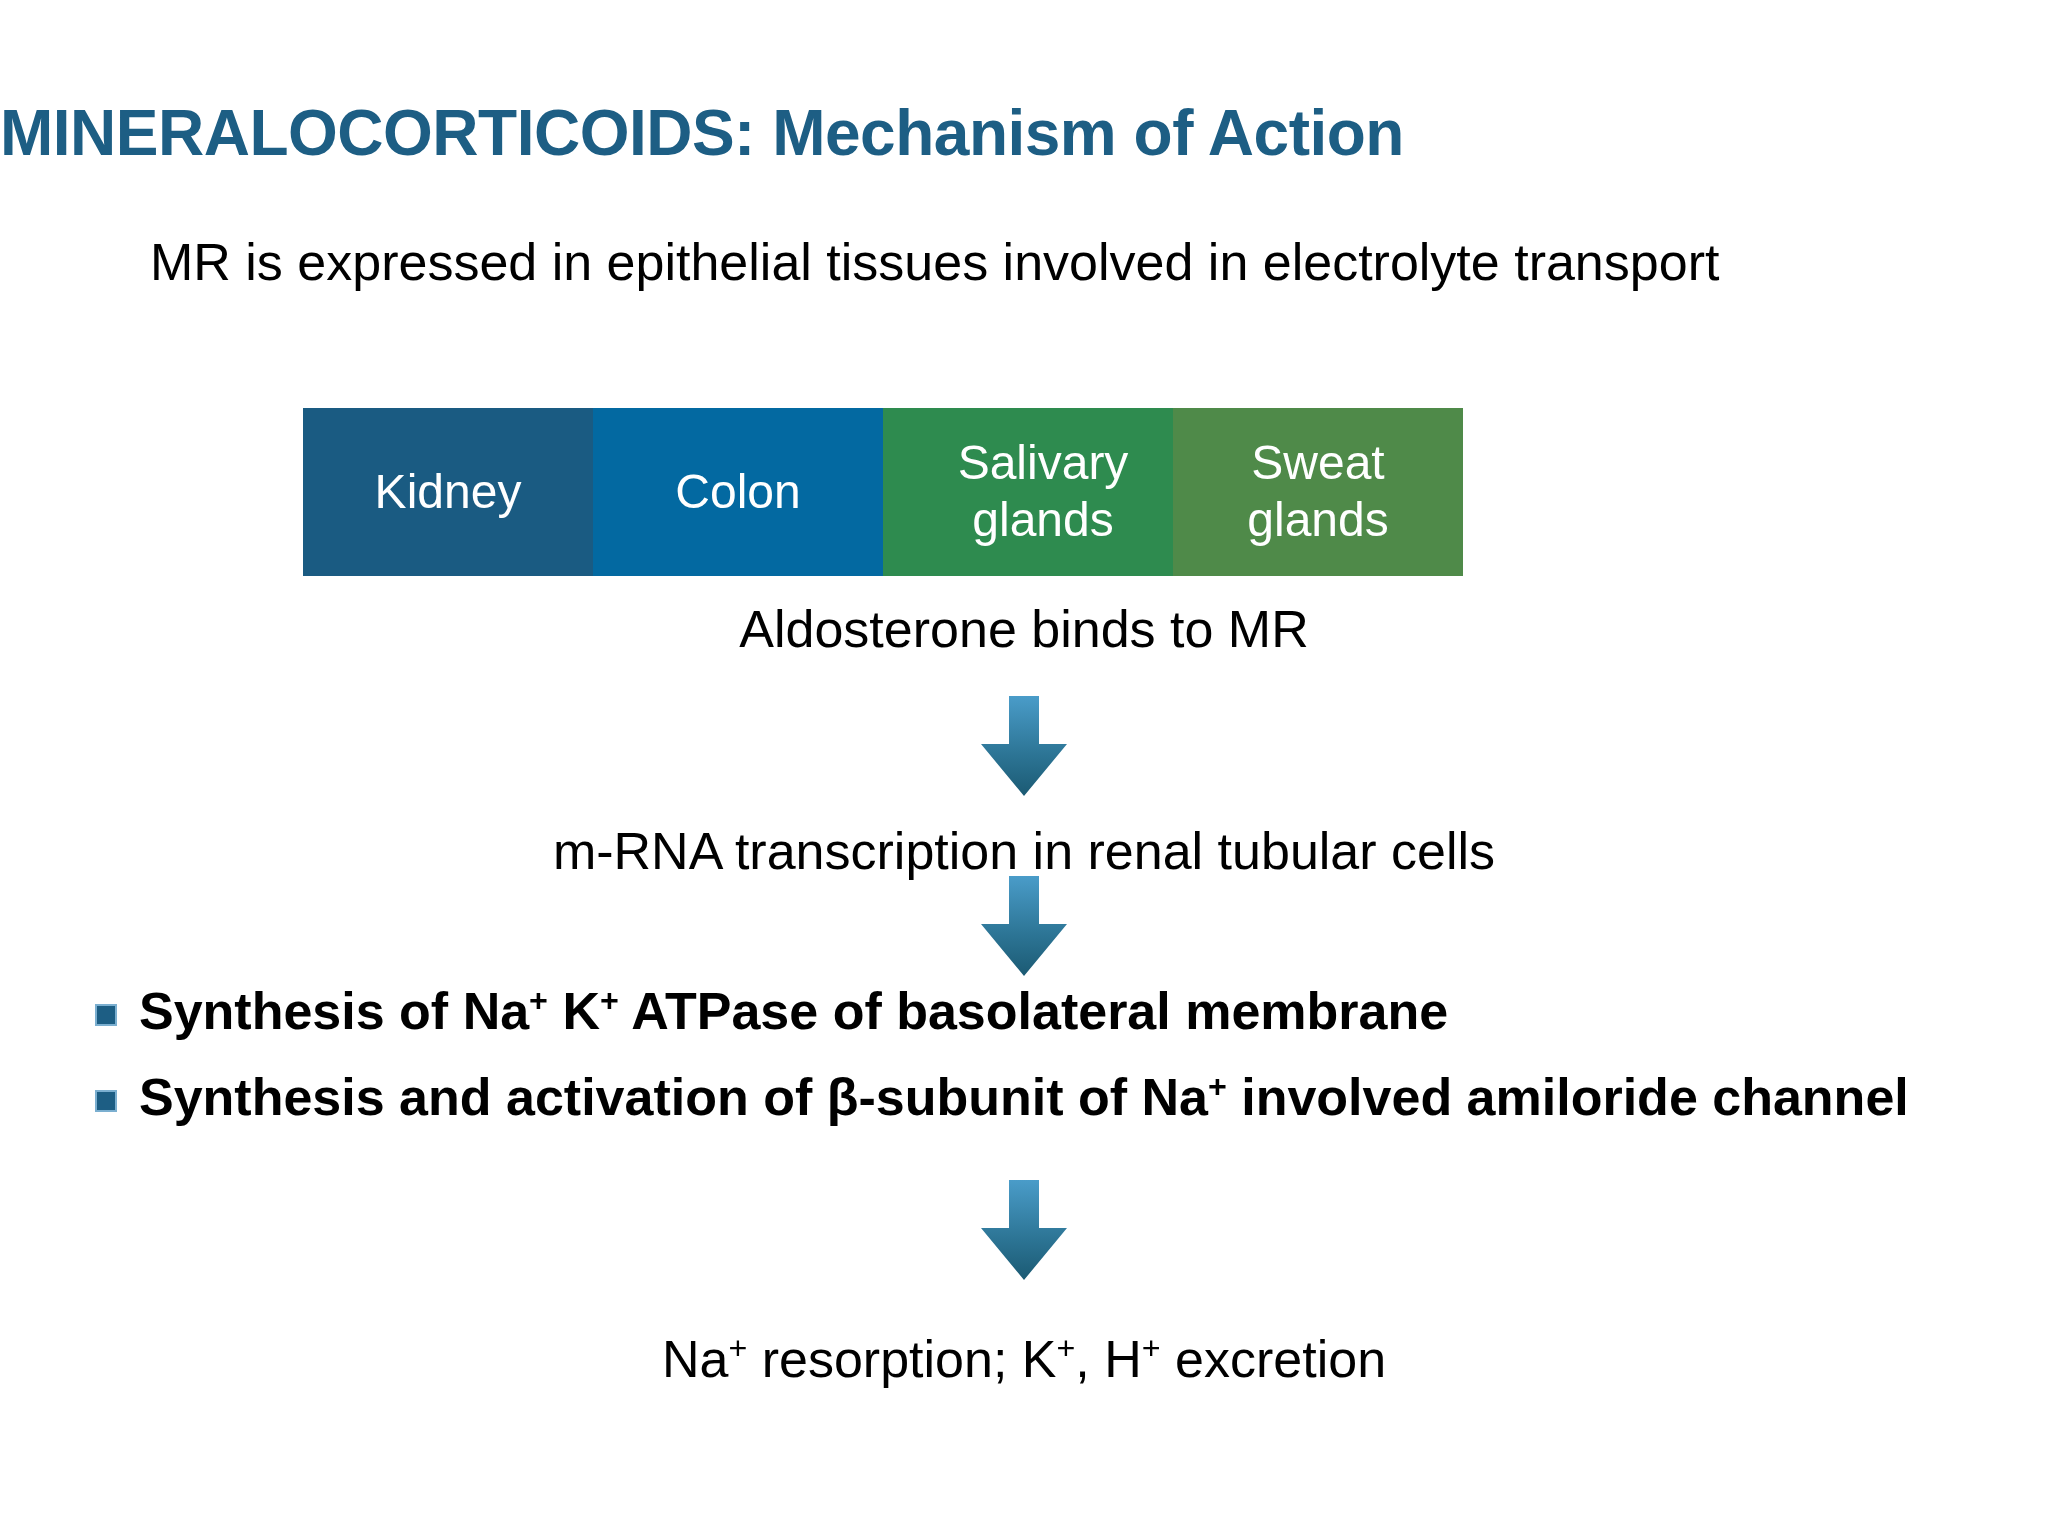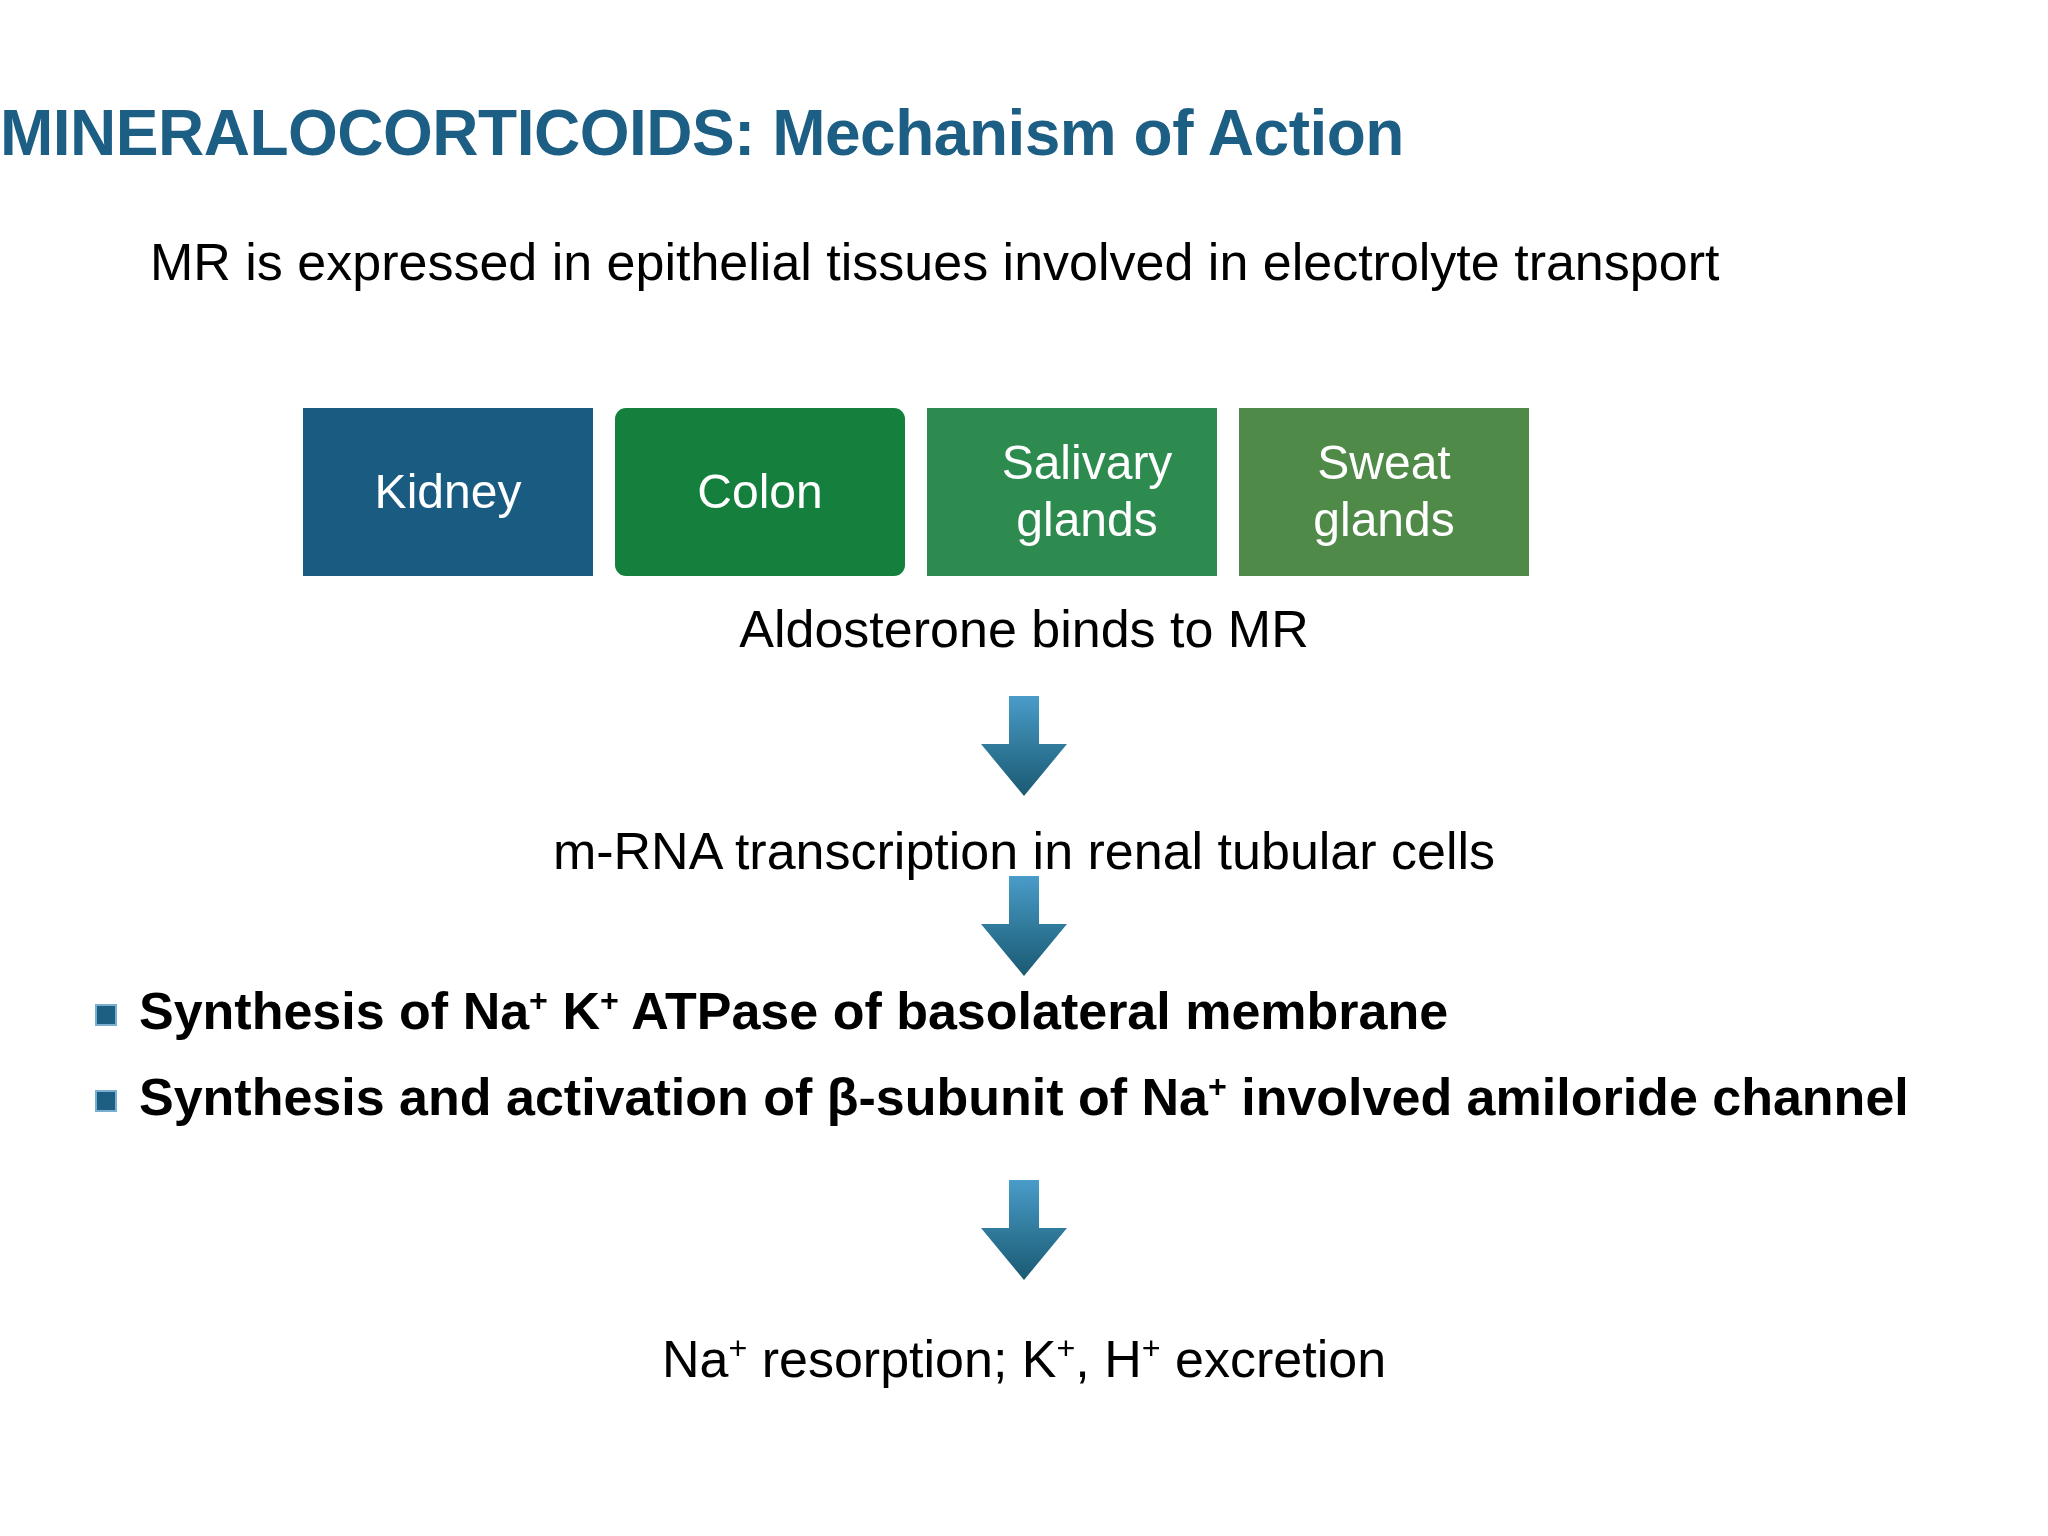--- a/index.html
+++ b/index.html
@@ -50,21 +50,20 @@
   }
 
   
   .tissue-row {
     position: absolute;
     left: 303px;
     top: 408px;
     width: 1255px;
     height: 200px;
     display: flex;
-    gap: 22px;
   }
   .tissue-box {
     width: 290px;
     height: 168px;
     display: flex;
     align-items: center;
     justify-content: center;
     text-align: center;
     color: #ffffff;
     font-size: 48px;
@@ -144,21 +143,21 @@
   <div class="subtitle">MR is expressed in epithelial tissues involved in electrolyte transport</div>
 
   <div class="tissue-row">
 
     <div class="tissue-box" id="tissue-0" style="background-color: rgb(26, 91, 130);">
       <div>
         <span>Kidney</span>
       </div>
     </div>
 
-    <div class="tissue-box" id="tissue-1" style="background-color: #15803d; border-radius: 11px;">
+    <div class="tissue-box" id="tissue-1" style="background-color: #0369a1;">
       <div>
         <span>Colon</span>
       </div>
     </div>
 
     <div class="tissue-box" id="tissue-2" style="background-color: rgb(46, 139, 79); padding-left: 36px;">
       <div>
         <span>Salivary</span>
         <span>glands</span>
       </div>

